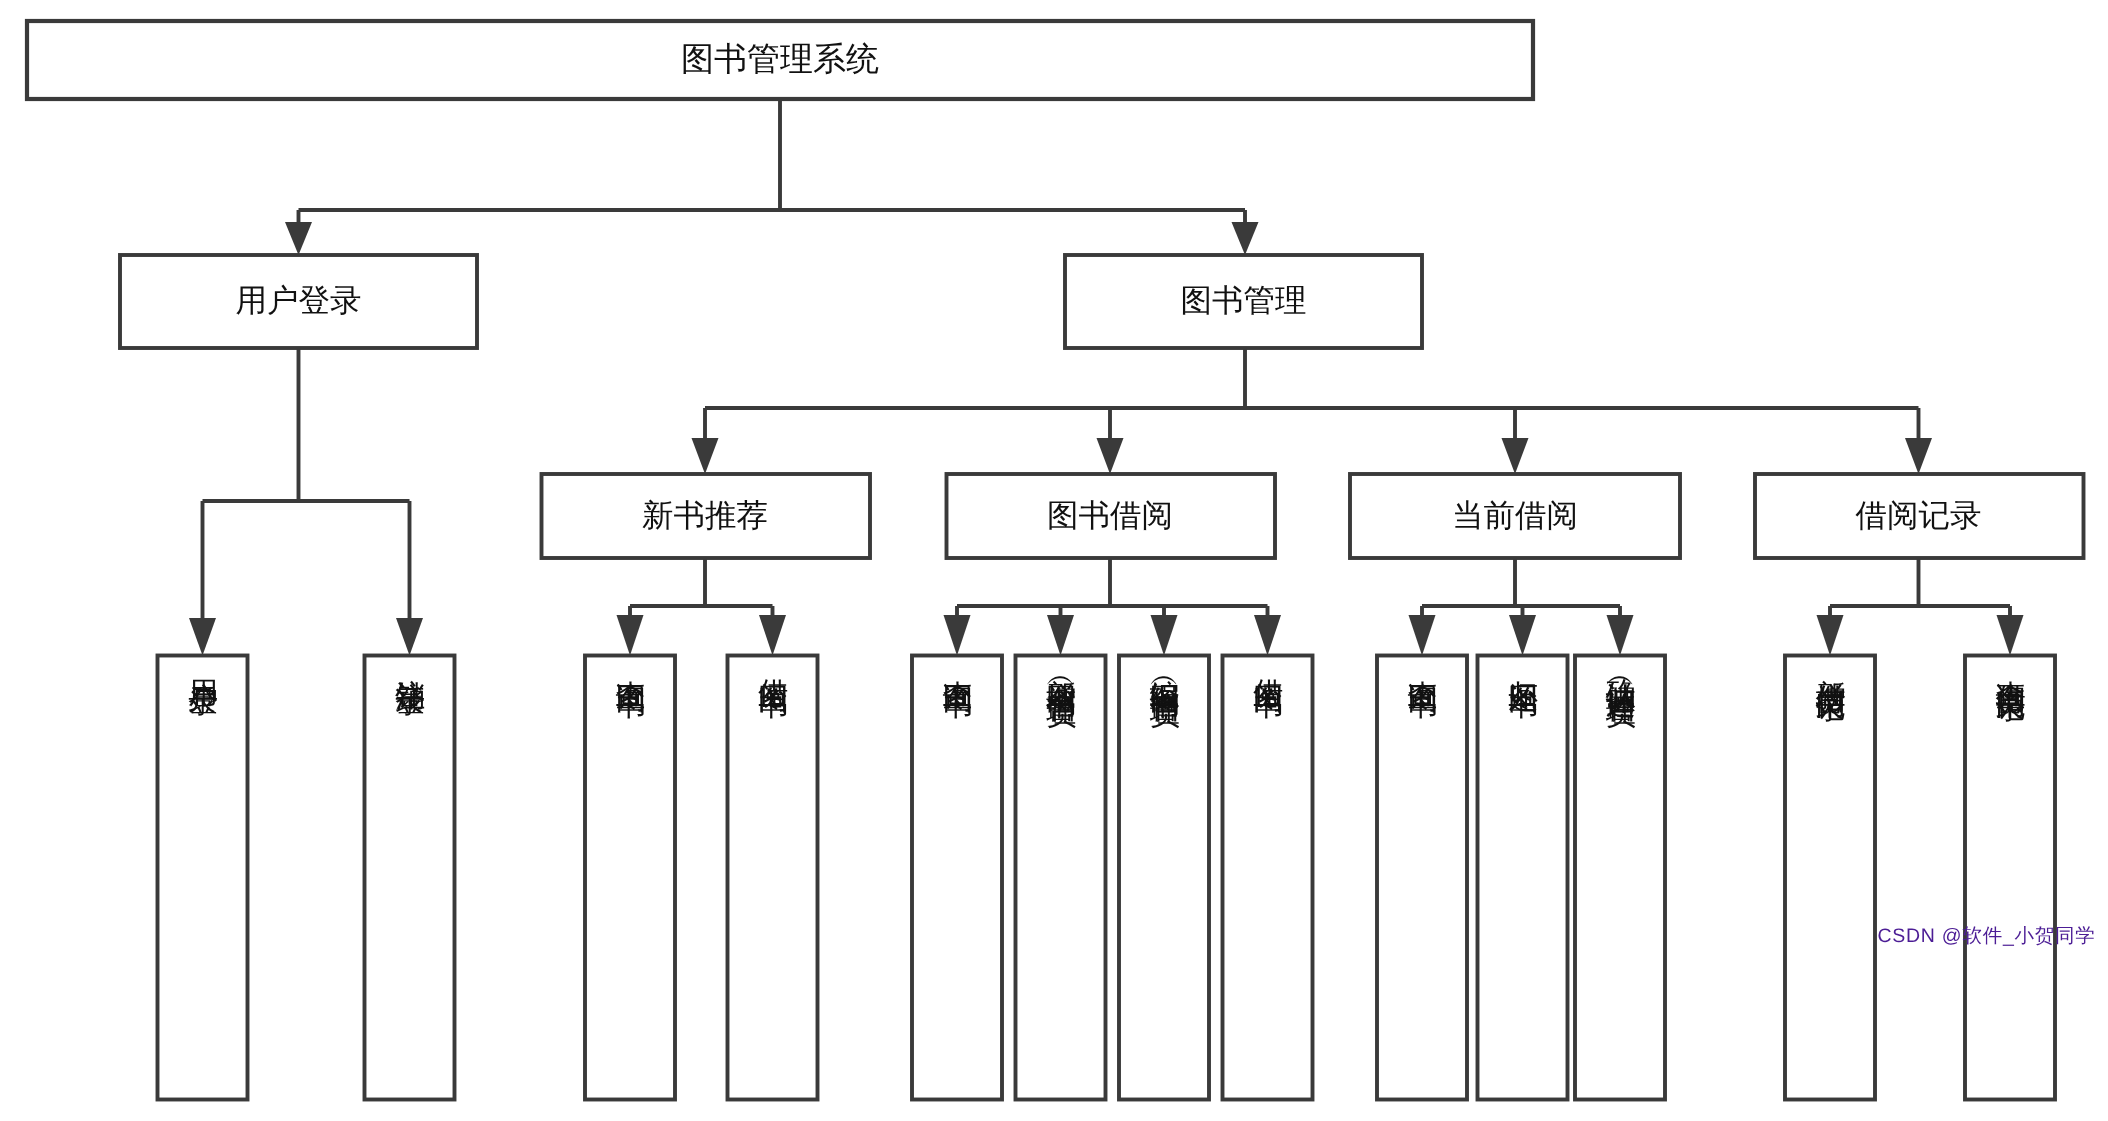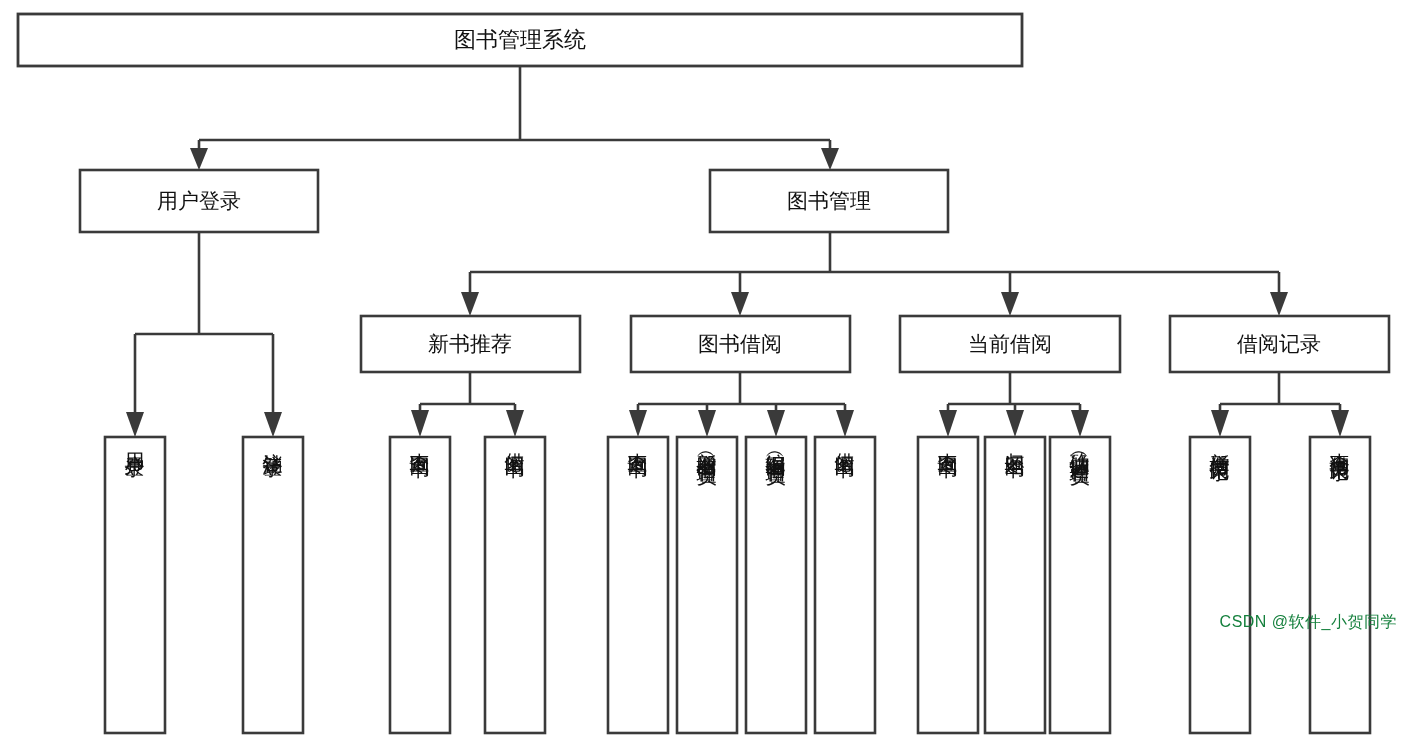--- a/index.html
+++ b/index.html
@@ -77,22 +77,22 @@
     line-height: 1.0;
     letter-spacing: 2px;
     color: #111111;
     white-space: nowrap;
   }
   .watermark {
     position: absolute;
     right: 8px;
     bottom: 4px;
     font-family: "Liberation Sans", "DejaVu Sans", sans-serif;
-    font-size: 16px;
-    color: #15803d;
+    font-size: 13px;
+    color: #4c1d95;
     letter-spacing: 0.5px;
     white-space: nowrap;
   }
 </style>
 </head>
 <body>
 
 <div id="diagram-root">
 
   <svg id="structure-chart" viewBox="0 0 1405 747">

